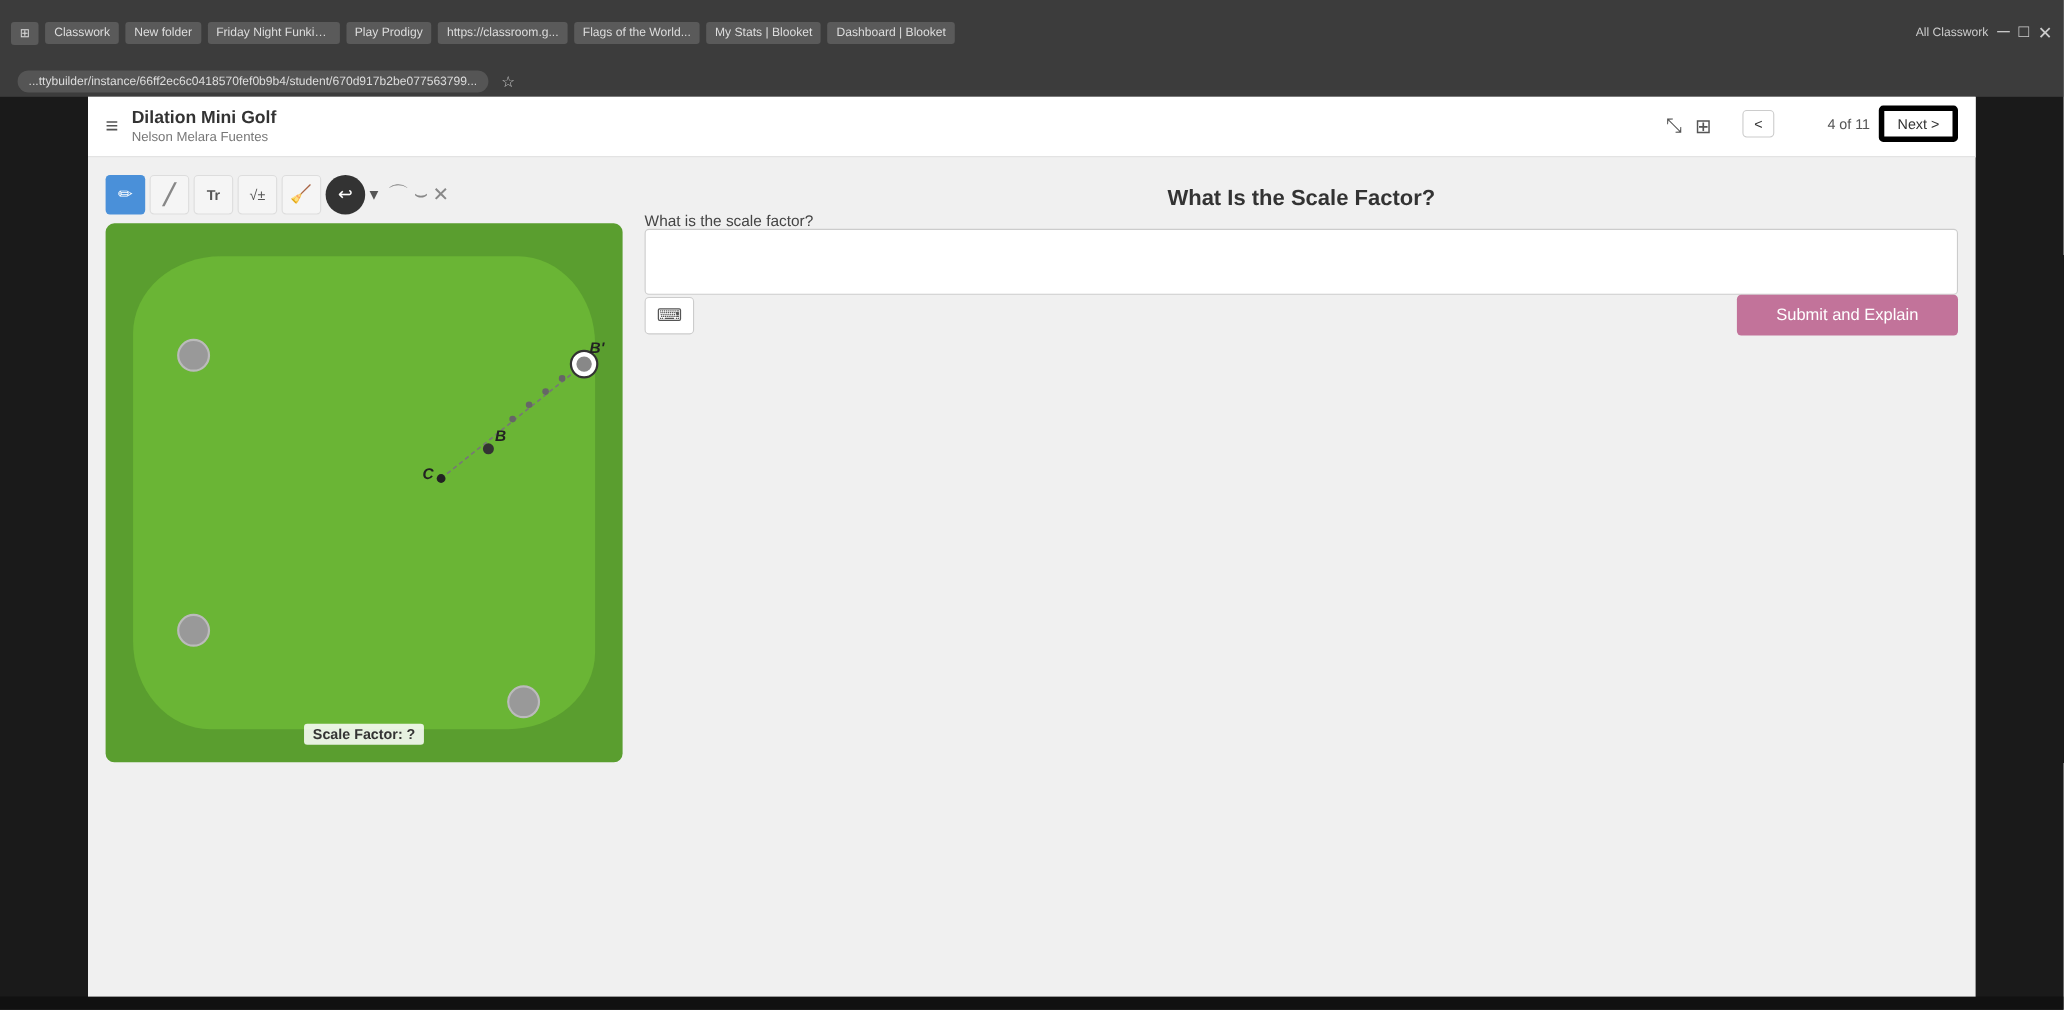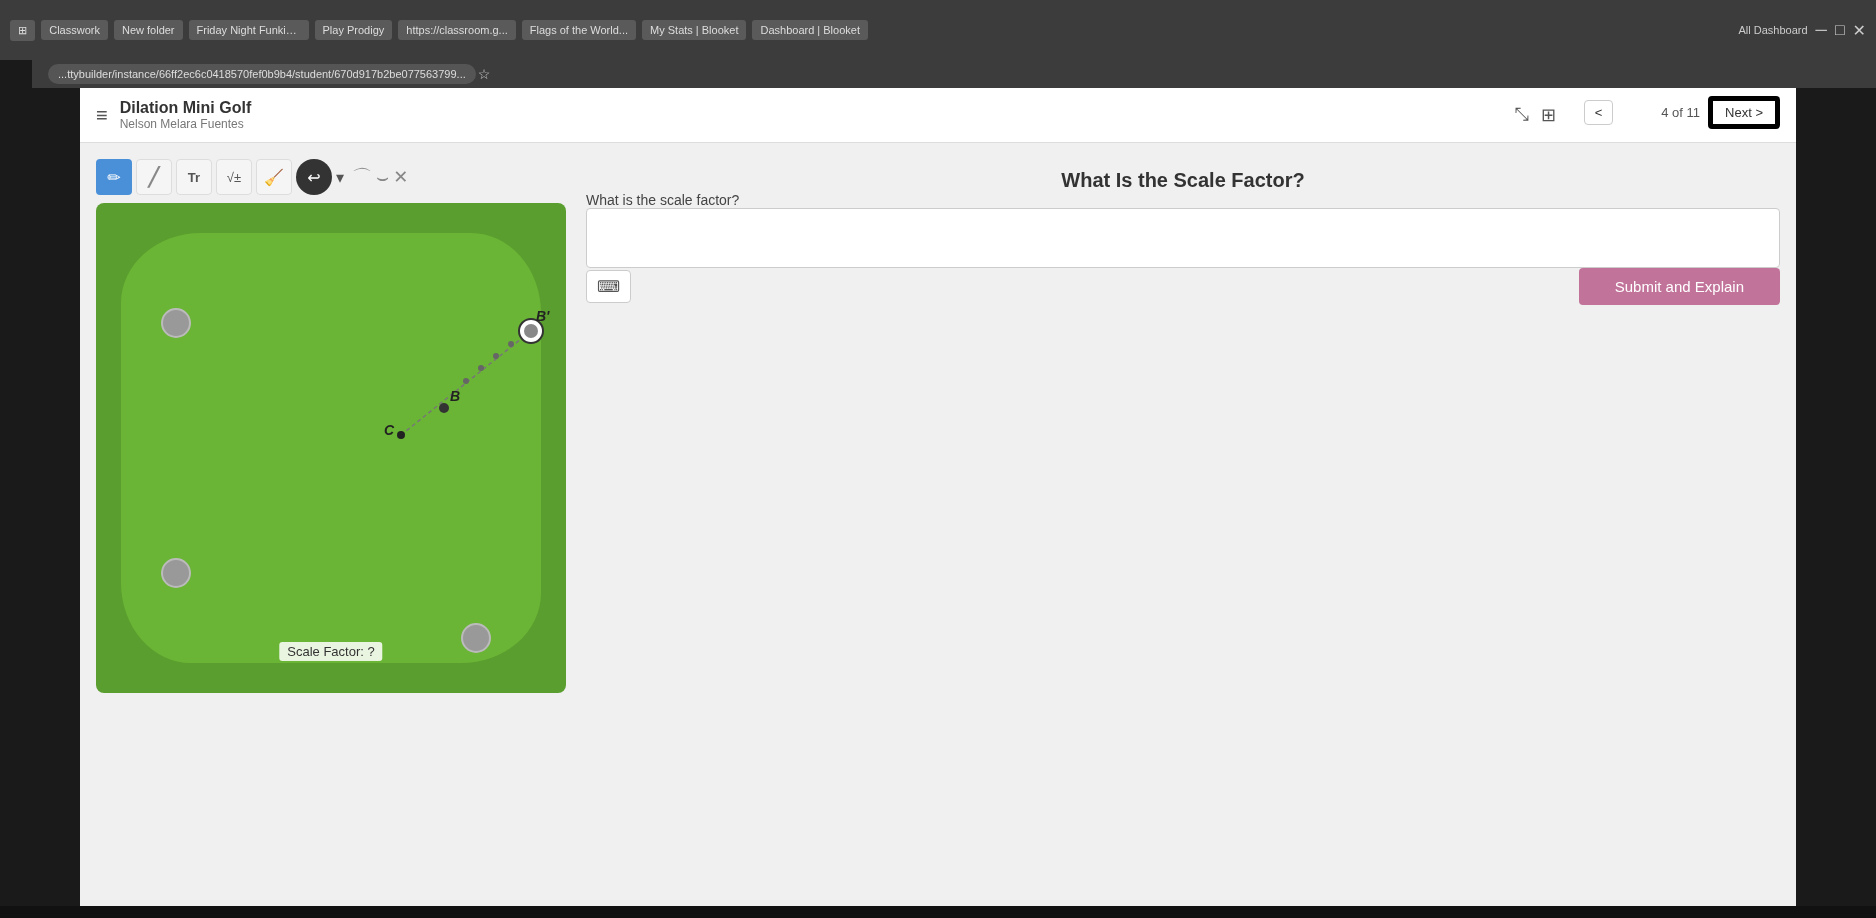--- a/index.html
+++ b/index.html
@@ -200,29 +200,29 @@
       left: 25px;
       right: 25px;
       bottom: 30px;
       background: #6ab535;
       border-radius: 80px 70px 80px 70px / 70px 80px 70px 80px;
     }
 
     
     .scale-factor-label {
       position: absolute;
-      bottom: 32px;
+      bottom: 16px;
       left: 50%;
       transform: translateX(-50%);
       background: rgba(255,255,255,0.85);
       padding: 2px 8px;
       border-radius: 3px;
       font-size: 13px;
       color: #333;
-      font-weight: normal;
+      font-weight: bold;
     }
 
     
     .question-panel {
       flex: 1;
       display: flex;
       flex-direction: column;
       gap: 0;
       padding-top: 10px;
     }
@@ -313,30 +313,30 @@
   <div class="tab-bar">
     <div class="tab-item">⊞</div>
     <div class="tab-item">Classwork</div>
     <div class="tab-item">New folder</div>
     <div class="tab-item">Friday Night Funkin...</div>
     <div class="tab-item">Play Prodigy</div>
     <div class="tab-item">https://classroom.g...</div>
     <div class="tab-item">Flags of the World...</div>
     <div class="tab-item">My Stats | Blooket</div>
     <div class="tab-item">Dashboard | Blooket</div>
-    <div style="margin-left:auto; color:#ccc; font-size:11px">All Dashboard</div>
+    <div style="margin-left:auto; color:#ccc; font-size:11px">All Classwork</div>
   </div>
   <div style="display:flex;gap:8px;align-items:center;color:#ccc;font-size:16px;">
     <span>─</span>
     <span>□</span>
     <span>✕</span>
   </div>
 </div>
 
-<div style="background:#3c3c3c; padding:4px 16px; display:flex; align-items:center; gap:2px;margin-left:32px;">
+<div style="background:#3c3c3c; padding:4px 16px; display:flex; align-items:center; gap:12px;">
   <div class="url-bar">...ttybuilder/instance/66ff2ec6c0418570fef0b9b4/student/670d917b2be077563799...</div>
   <span style="color:#ccc; font-size:14px;">☆</span>
 </div>
 
 <div class="app-container">
 
   <div class="app-header" style="position:relative;">
     <span class="hamburger">≡</span>
     <div class="app-title-group">
       <span class="app-title">Dilation Mini Golf</span>

